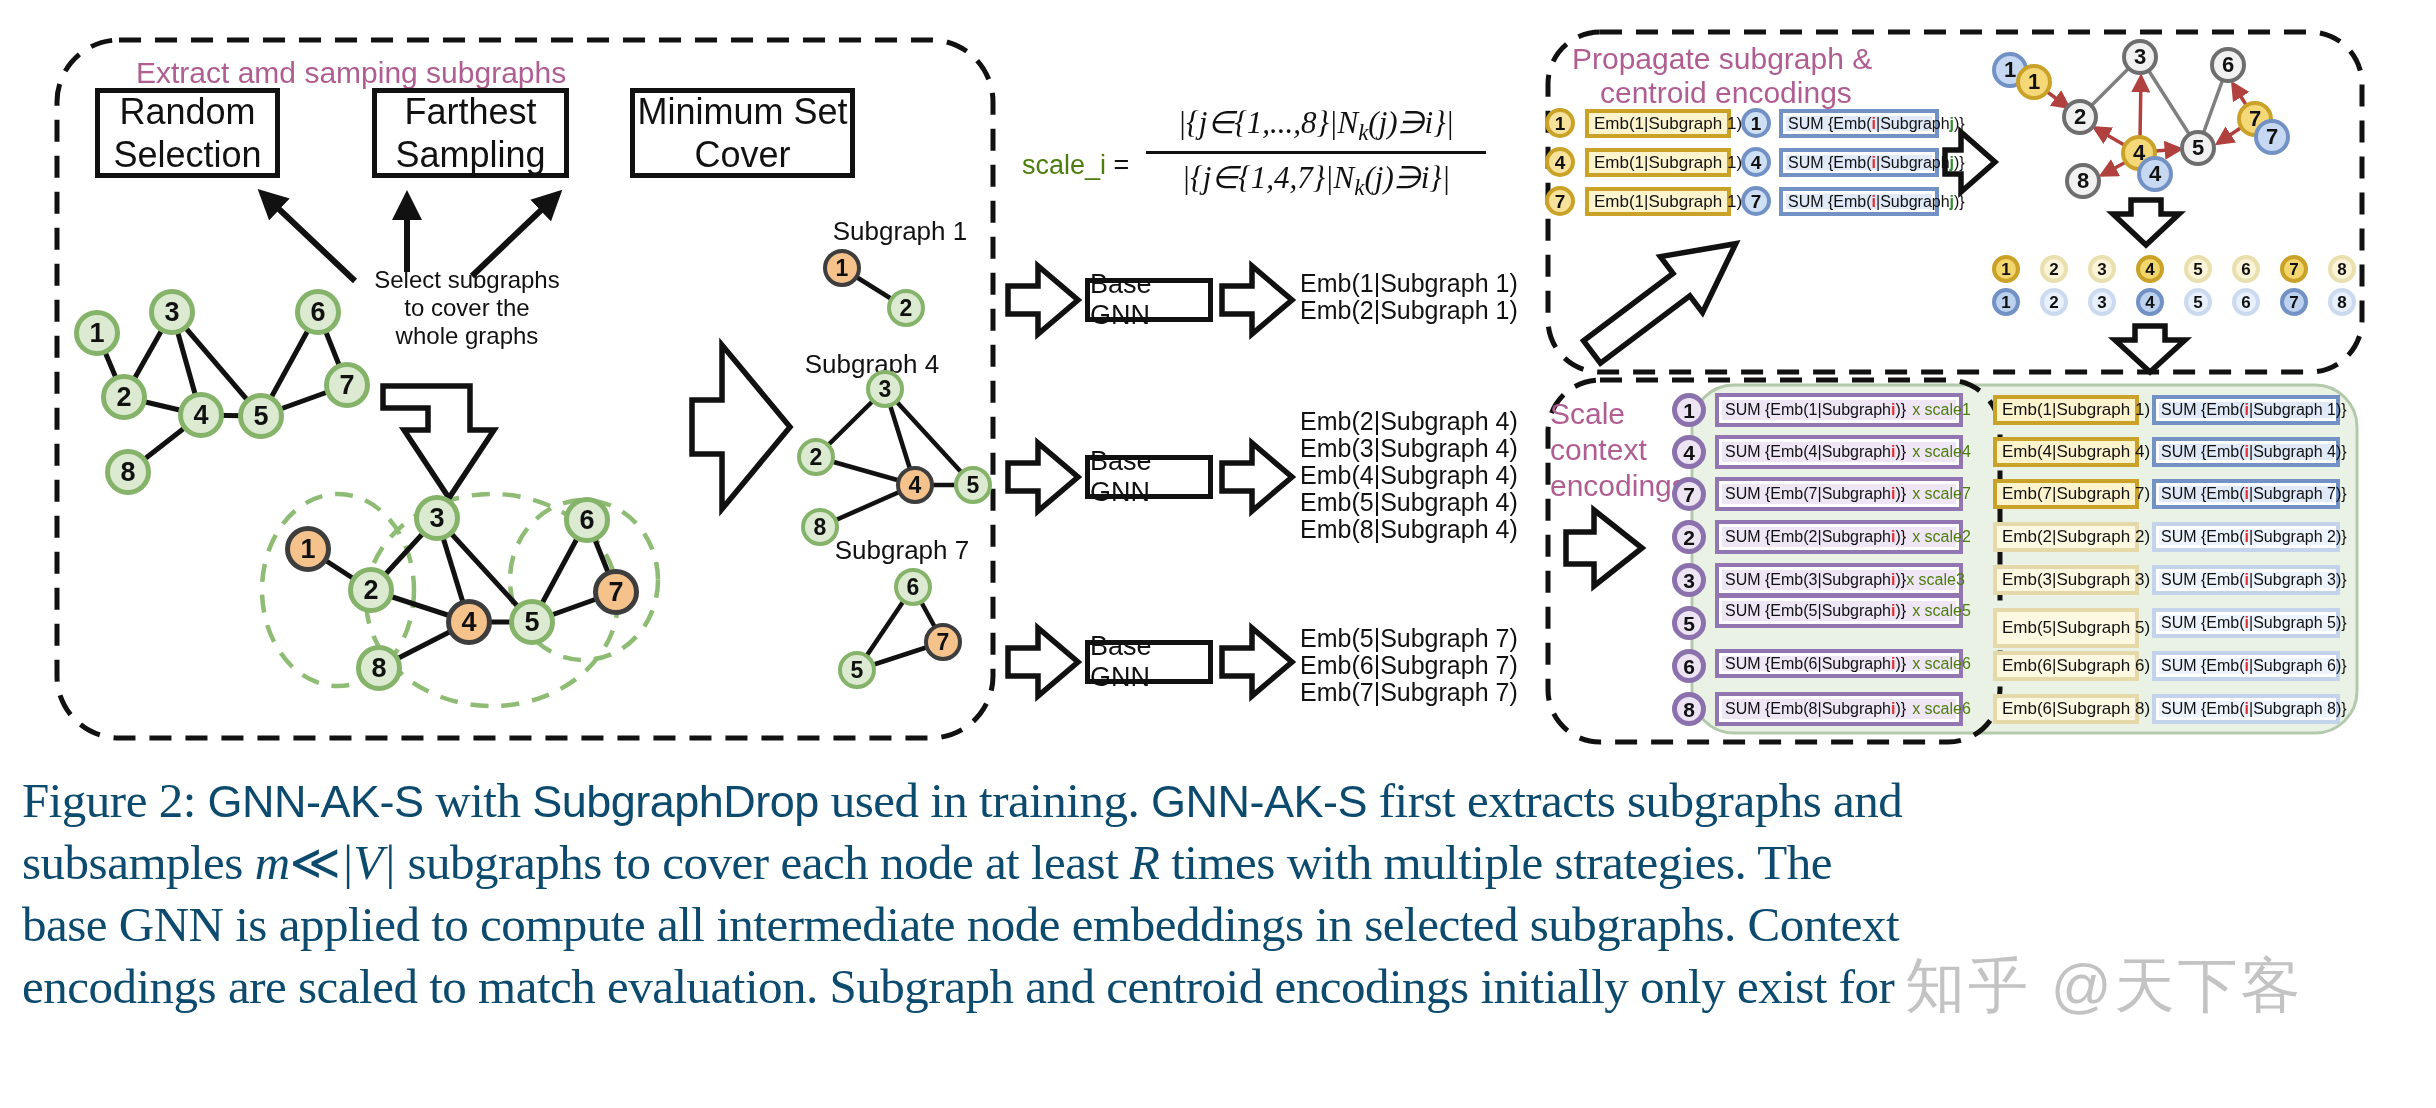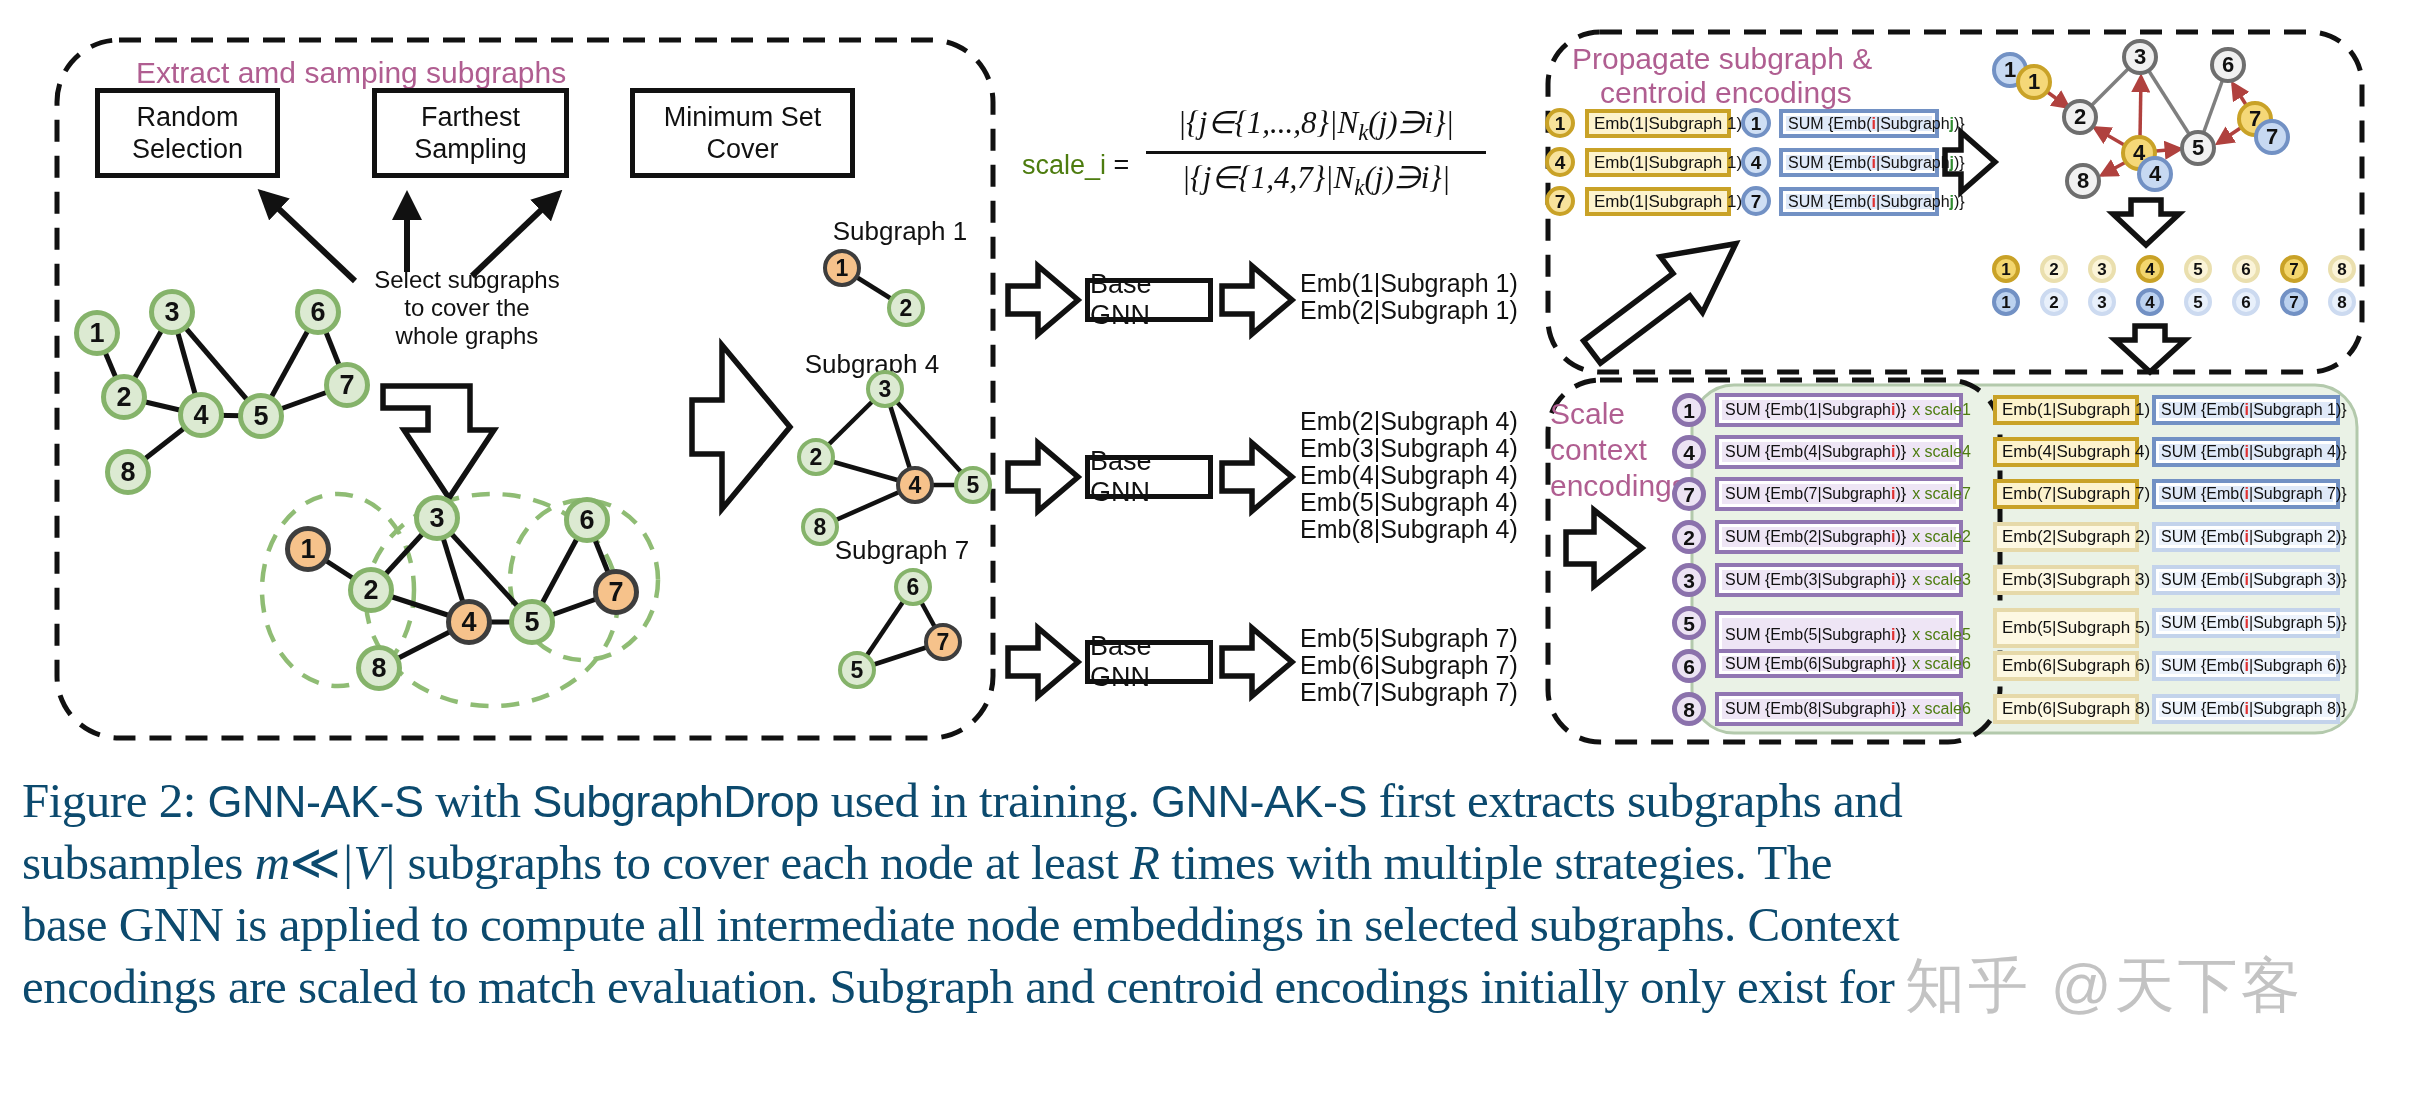--- a/index.html
+++ b/index.html
@@ -19,21 +19,21 @@
   .blu36{width:36px;height:36px;border:4px solid #7291c4;background:#c7d9f2;font-size:22px;}
   .yc30{width:30px;height:30px;border:4px solid #c9a227;background:#f7e29b;font-size:19px;}
   .bc30{width:30px;height:30px;border:4px solid #7291c4;background:#cfdff4;font-size:19px;}
   .pc34{width:34px;height:34px;border:5px solid #8b72ac;background:#ece3f3;font-size:21px;}
   .ys{width:28px;height:28px;border:4px solid #c9a227;background:#f3d66e;font-size:17px;}
   .yp{width:28px;height:28px;border:4px solid #eadfae;background:#fbf4d8;font-size:17px;}
   .bs{width:28px;height:28px;border:4px solid #7291c4;background:#bcd2ef;font-size:17px;}
   .bp{width:28px;height:28px;border:4px solid #ccdaf0;background:#e8f0fb;font-size:17px;}
   
   .sbox{position:absolute;border:5px solid #111;background:#fff;display:flex;align-items:center;
-        justify-content:center;text-align:center;font-size:27px;line-height:1.2;box-sizing:border-box;}
+        justify-content:center;text-align:center;font-size:36px;line-height:1.2;box-sizing:border-box;}
   .gnn{position:absolute;border:5px solid #111;background:#fff;display:flex;align-items:center;
        justify-content:center;font-size:27px;box-sizing:border-box;}
   .ybox{position:absolute;border:4px solid #c9a227;background:#fdf3cd;display:flex;align-items:center;
         font-size:17px;box-sizing:border-box;padding-left:5px;white-space:nowrap;}
   .ybox.pale{border-color:#e6d9a9;background:#fdf8e2;}
   .bbox{position:absolute;border:4px solid #7291c4;background:#dfe9f8;box-shadow:inset 0 0 0 3px #fff;
         display:flex;align-items:center;font-size:16px;box-sizing:border-box;padding-left:5px;white-space:nowrap;}
   .bbox.pale{border-color:#c3d3eb;background:#edf3fc;}
   .pbox{position:absolute;border:4px solid #9176b2;background:#eee5f5;box-shadow:inset 0 0 0 3px #fff;
         display:flex;align-items:center;font-size:16px;box-sizing:border-box;padding-left:6px;white-space:nowrap;}
@@ -391,33 +391,33 @@
       <span>SUM {Emb(</span>
       <span class="ri">i</span>
       <span>|Subgraph 2)}</span>
     </div>
 
 <div class="n pc34" style="left:1689px;top:580px;">3</div>
 <div class="pbox" style="left:1715px;top:563px;width:248px;height:34px;">
       <span>SUM {Emb(3|Subgraph </span>
       <span class="ri">i</span>
       <span>)}</span>
-      <span class="bluet" style="margin-left:6px;">x scale3</span>
+      <span class="bluet" style="margin-left:0;">x scale3</span>
     </div>
 <div class="ybox pale" style="left:1993px;top:565px;width:146px;height:30px;">
       <span>Emb(3|Subgraph 3)</span>
     </div>
 <div class="bbox pale" style="left:2152px;top:565px;width:188px;height:30px;">
       <span>SUM {Emb(</span>
       <span class="ri">i</span>
       <span>|Subgraph 3)}</span>
     </div>
 
 <div class="n pc34" style="left:1689px;top:623px;">5</div>
-<div class="pbox" style="left:1715px;top:611px;width:248px;height:48px;">
+<div class="pbox" style="left:1715px;top:594px;width:248px;height:34px;">
       <span>SUM {Emb(5|Subgraph </span>
       <span class="ri">i</span>
       <span>)}</span>
       <span class="bluet" style="margin-left:6px;">x scale5</span>
     </div>
 <div class="ybox pale" style="left:1993px;top:608px;width:146px;height:40px;">
       <span>Emb(5|Subgraph 5)</span>
     </div>
 <div class="bbox pale" style="left:2152px;top:608px;width:188px;height:30px;">
       <span>SUM {Emb(</span>

